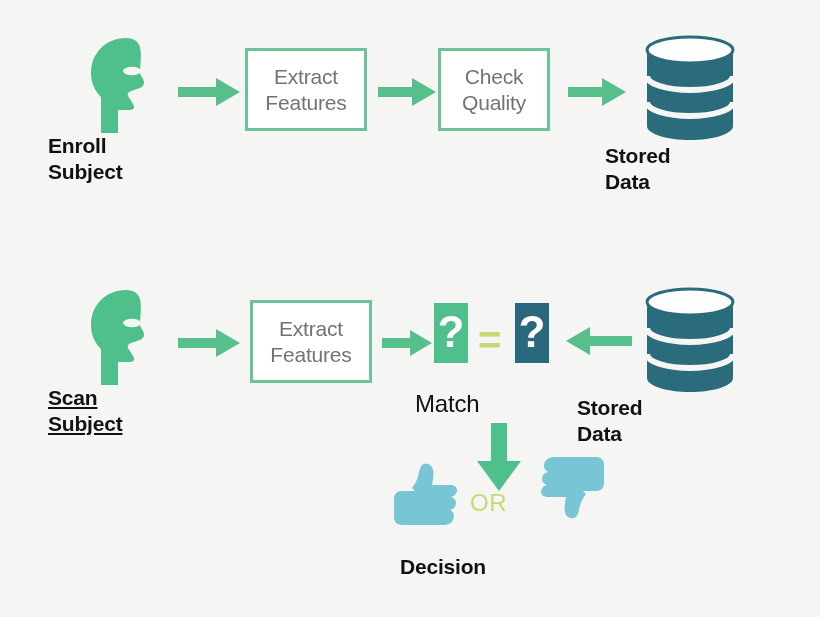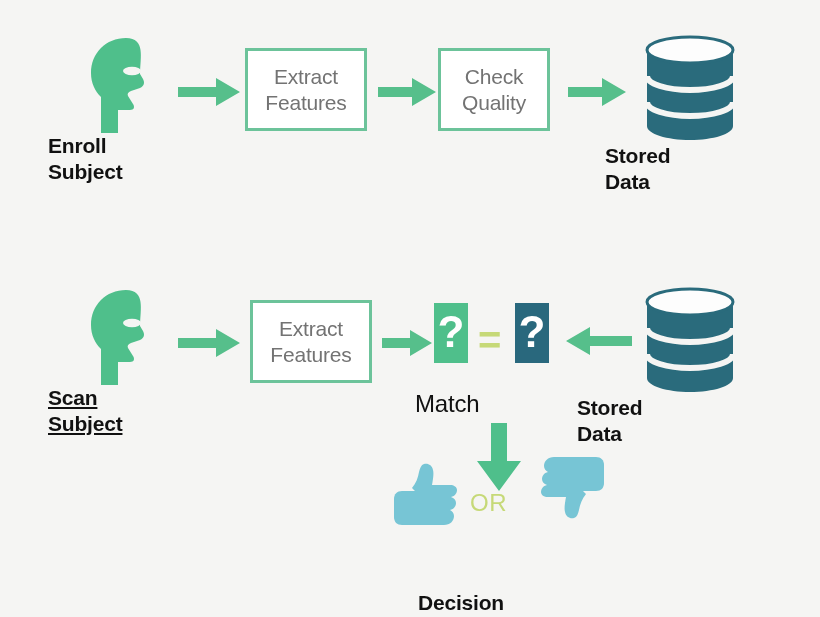--- a/index.html
+++ b/index.html
@@ -220,15 +220,15 @@
   <div class="node" style="left:538px; top:457px;">
     <svg width="68" height="62" viewBox="0 0 68 62">
       <path d="M45 0 L58 0 C63 0 66 3 66 8 L66 26 C66 31 63 34 58 34 L45 34 Z" fill="#77c5d5"></path>
       <path d="M45 34 L45 0 L16 0 C10 0 6 4 6 9 C6 12 8 14 10 15
                C6 16 4 19 4 22 C4 25 6 27 9 28 C5 29 3 32 3 35
                C3 38 6 40 10 40 L28 40 C27 46 26 51 27 55
                C28 60 32 62 36 61 C39 60 40 57 41 53 C42 47 44 42 48 37 Z" fill="#77c5d5"></path>
     </svg>
   </div>
 
-  <div class="label bold" style="left:418px; top:554px; width:160px;margin-top:36px;">Decision</div>
+  <div class="label bold" style="left:400px; top:554px; width:160px;">Decision</div>
 
 </div>
 
 </body></html>

